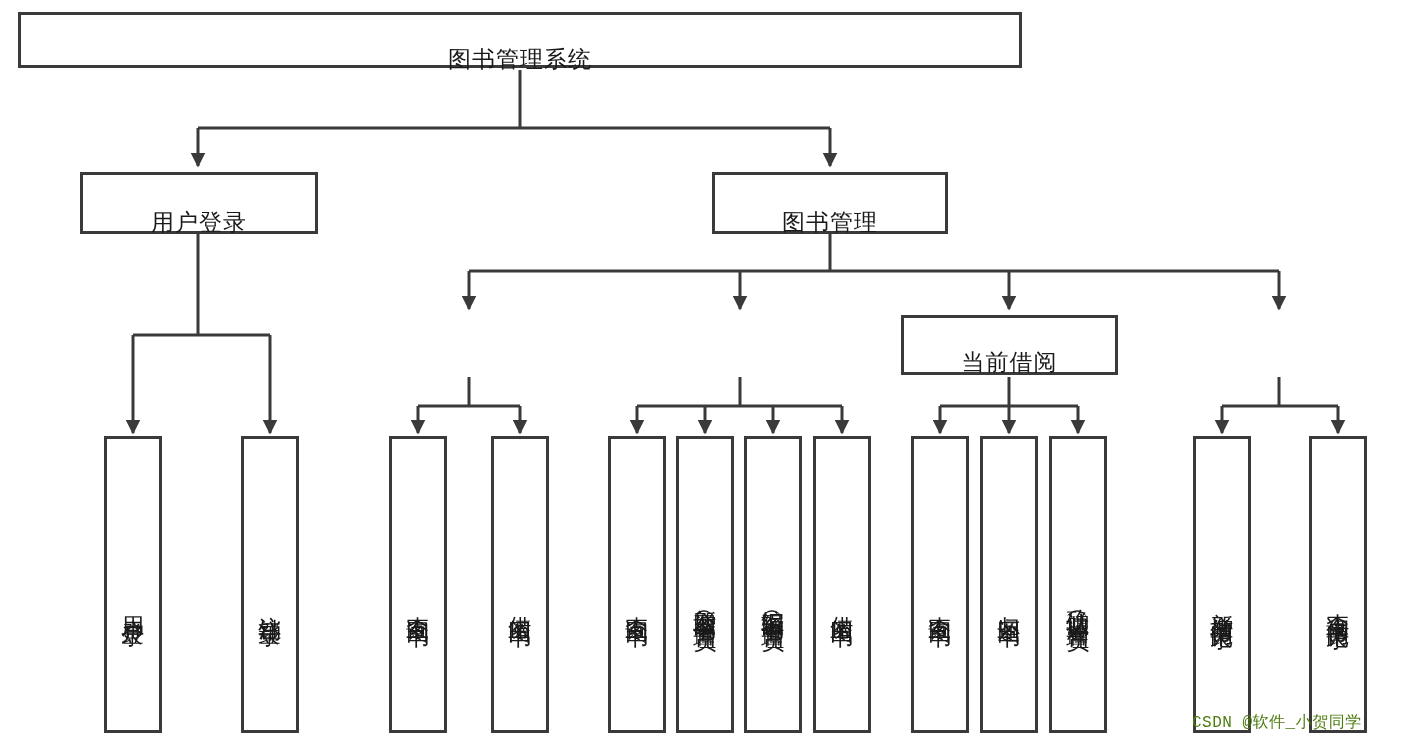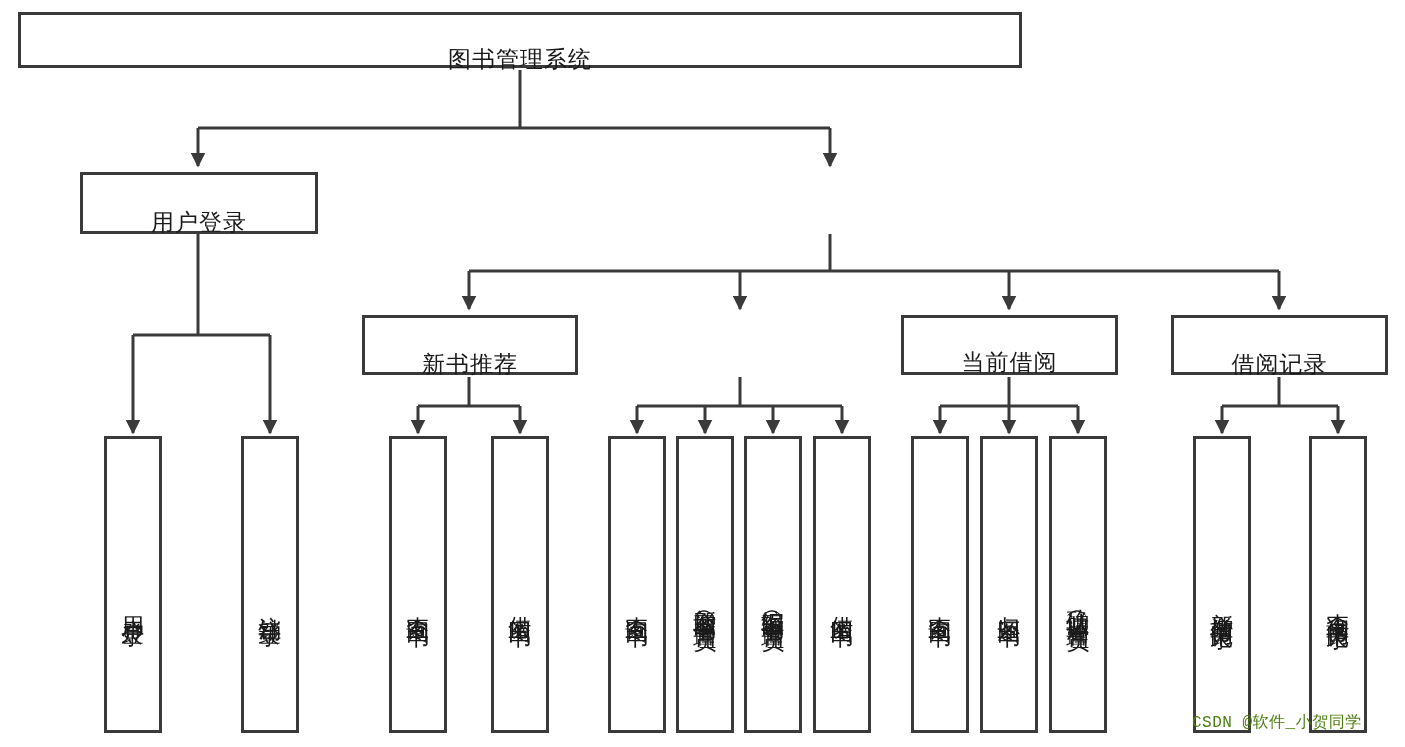--- a/index.html
+++ b/index.html
@@ -124,29 +124,26 @@
     </g>
   </svg>
 
   <div class="node h" style="left:18px; top:12px; width:1004px; height:56px;">
     <span class="lbl">图书管理系统</span>
   </div>
 
   <div class="node h" style="left:80px; top:172px; width:238px; height:62px;">
     <span class="lbl">用户登录</span>
   </div>
+  <div class="node h" style="left:712px; top:172px; width:236px; height:62px;">
+    <span class="lbl">图书管理</span>
+  </div>
 
-  <div class="node h" style="left:362px; top:315px; width:216px; height:60px;">
-    <span class="lbl">新书推荐</span>
-  </div>
   <div class="node h" style="left:901px; top:315px; width:217px; height:60px;font-family:Liberation Mono, monospace;">
     <span class="lbl">当前借阅</span>
-  </div>
-  <div class="node h" style="left:1171px; top:315px; width:217px; height:60px;">
-    <span class="lbl">借阅记录</span>
   </div>
 
   <div class="node v" style="left:104px; top:436px; width:58px; height:297px;">
     <span class="lbl">用户登录</span>
   </div>
   <div class="node v" style="left:241px; top:436px; width:58px; height:297px;">
     <span class="lbl">注销登录</span>
   </div>
 
   <div class="node v" style="left:389px; top:436px; width:58px; height:297px;">

